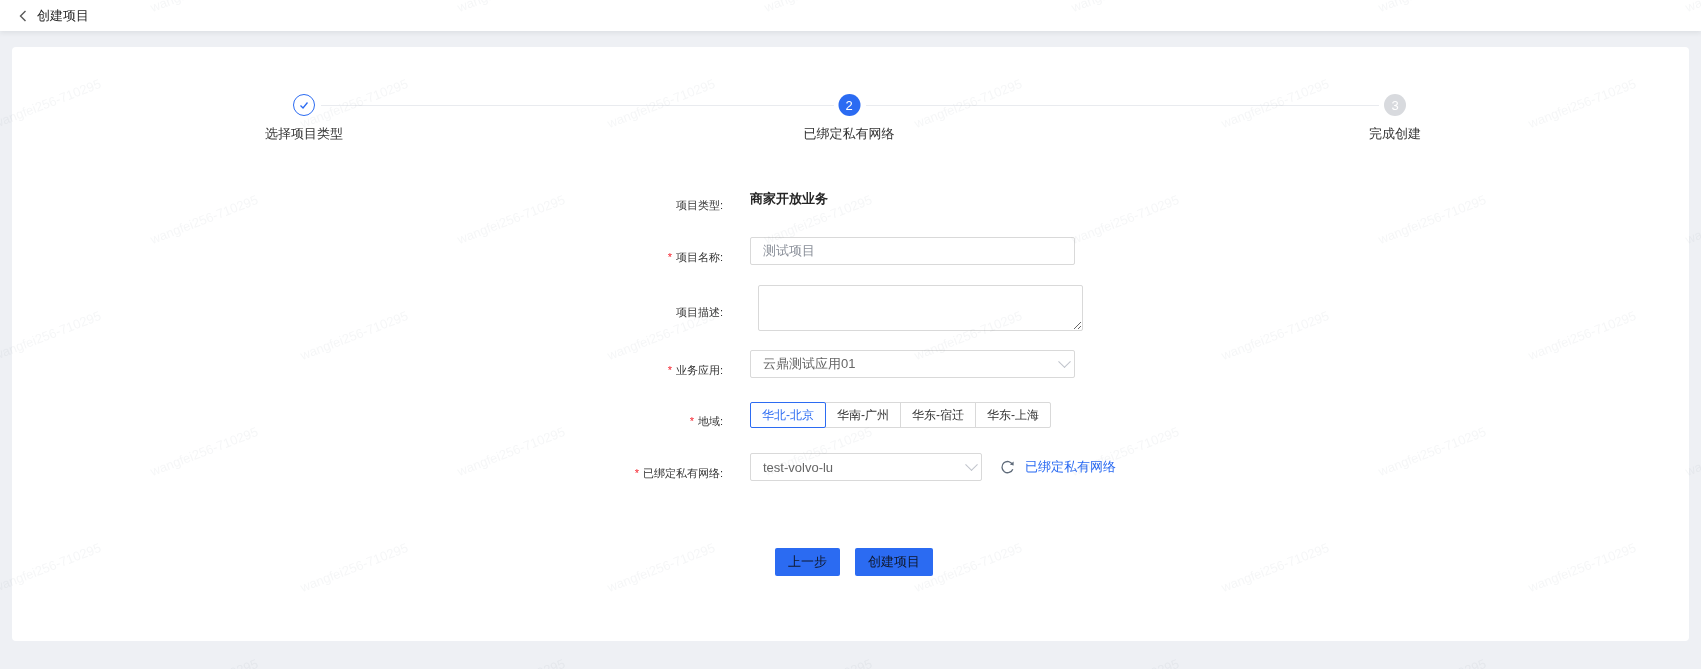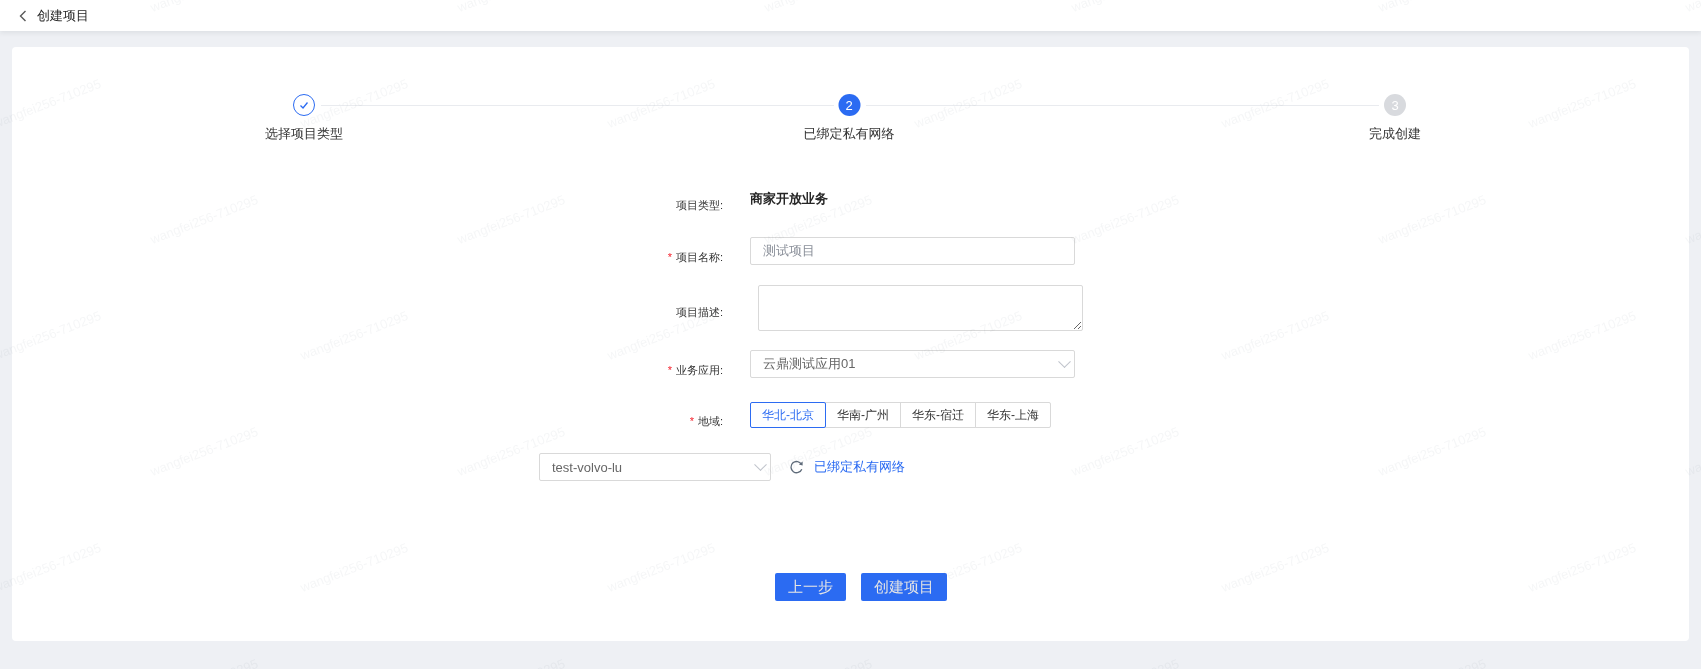--- a/index.html
+++ b/index.html
@@ -92,24 +92,23 @@
   .region-btn:last-child  { border-radius:0 2px 2px 0; }
   .region-btn.selected {
     border-color:var(--accent); color:var(--accent); z-index:2;
     background:#fdfeff; border-radius:2px;
   }
   .refresh-btn { margin-left:18px; cursor:pointer; display:flex; align-items:center; }
   .vpc-link { margin-left:10px; color:var(--accent); font-size:13px; cursor:pointer; white-space:nowrap; }
   
   .actions { display:flex; gap:15px; margin-top:67px; margin-left:263px; }
   .btn {
-    height:28px; padding:0 13px; background:var(--accent); color:#e5e5e5;
-    border:none; border-radius:2px; font-size:15px; cursor:pointer;
+    height:28px; padding:0 13px; background:var(--accent); color:#0f172a;
+    border:none; border-radius:2px; font-size:13px; cursor:pointer;
     font-family:"Liberation Sans","DejaVu Sans",sans-serif;
-    margin-top:25px;
   }
   
   .wm-layer { position:absolute; inset:0; z-index:9; pointer-events:none; overflow:hidden; }
   .wm {
     position:absolute; font-size:13px; color:rgba(120,128,140,0.07);
     transform:rotate(-21deg); white-space:nowrap;
   }
 </style>
 </head>
 <body>
@@ -190,20 +189,21 @@
         <div class="region-group">
           <div class="region-btn selected">华北-北京</div>
           <div class="region-btn">华南-广州</div>
           <div class="region-btn">华东-宿迁</div>
           <div class="region-btn">华东-上海</div>
         </div>
       </div>
     </div>
 
     <div class="form-row row-vpc">
+      <div class="form-label"><span class="req">*</span><span>已绑定私有网络:</span></div>
       <div class="form-control">
         <div class="select-box narrow">
           <span class="select-value">test-volvo-lu</span>
           <span class="chevron-down"></span>
         </div>
         <span class="refresh-btn">
           <svg width="15" height="15" viewBox="0 0 15 15">
             <path d="M12.8 9.2 A 5.6 5.6 0 1 1 12.6 4.6" fill="none" stroke="#5f6b7a" stroke-width="1.3"></path>
             <polygon points="13.6,1.6 13.6,5.6 9.9,4.4" fill="#5f6b7a"></polygon>
           </svg>

